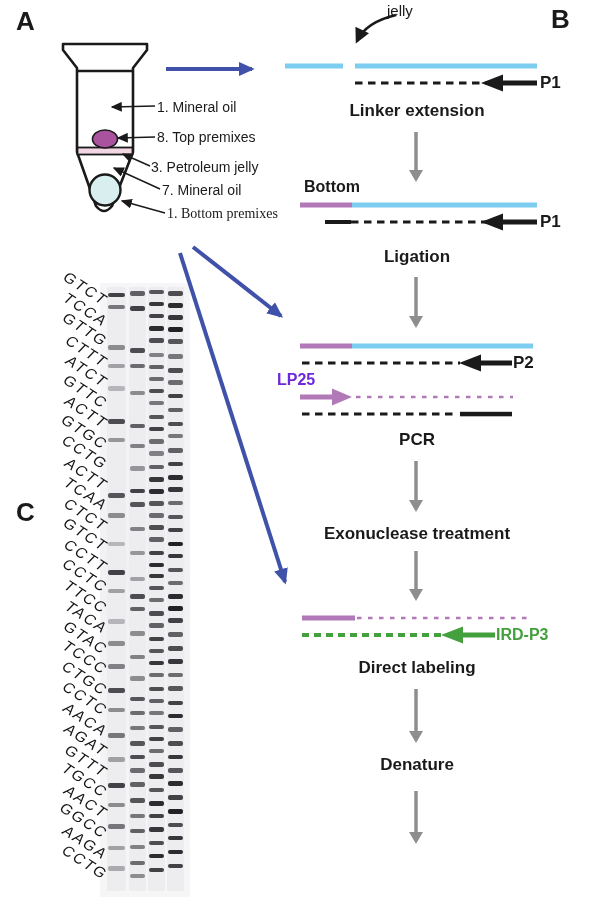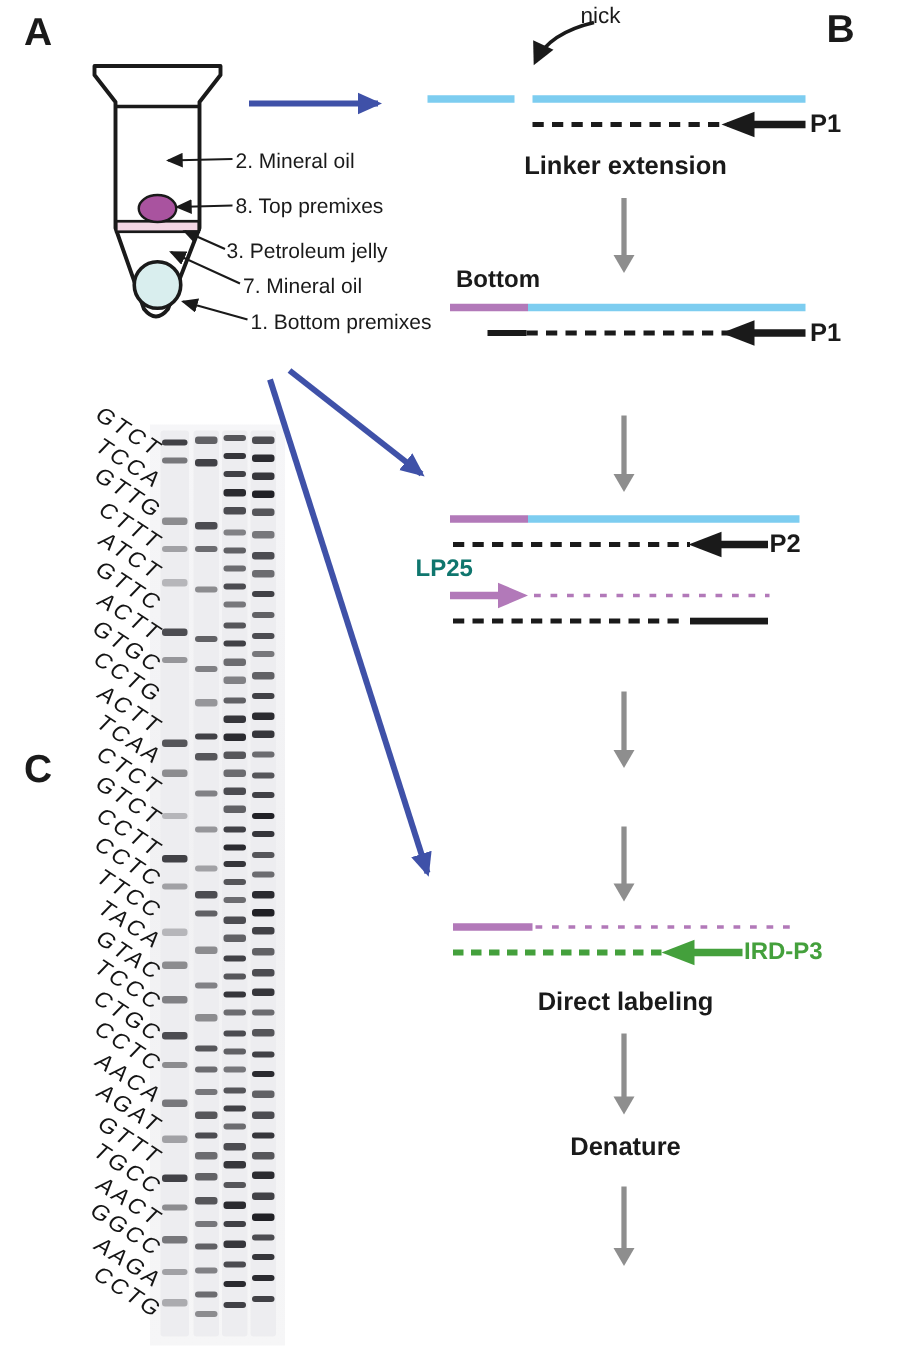--- a/index.html
+++ b/index.html
@@ -5,21 +5,21 @@
   html,body{margin:0;padding:0;}
   body{font-family:"Liberation Sans",sans-serif;background:#ffffff;}
   #figure{position:relative;width:600px;height:907px;background:#ffffff;overflow:hidden;}
   .abs{position:absolute;}
   .panel-label{font-size:26px;font-weight:bold;color:#1a1a1a;}
   .step-label{left:298px;width:238px;text-align:center;font-size:17px;font-weight:bold;color:#1a1a1a;}
   .small-label{font-size:14px;color:#1a1a1a;white-space:nowrap;}
   .primer-label{font-size:17px;font-weight:bold;color:#1a1a1a;}
   .nick-label{font-size:15px;color:#1a1a1a;}
   .linker-label{font-size:16px;font-weight:bold;color:#1a1a1a;}
-  .lp25-label{font-size:16px;font-weight:bold;color:#0f766e;}
+  .lp25-label{font-size:16px;font-weight:bold;color:#6d28d9;}
   .ird-label{font-size:16px;font-weight:bold;color:#44a03c;}
   .caption{font-size:20px;font-weight:bold;color:#1a1a1a;}
   svg{position:absolute;left:0;top:0;pointer-events:none;}
   #gel{left:100px;top:283px;width:90px;height:614px;
        background:linear-gradient(180deg,#f6f6f8 0%,#f1f1f3 50%,#f6f6f7 100%);}
   .lane{position:absolute;top:4px;bottom:6px;background:#ededf0;border-radius:2px;}
   .band{position:absolute;left:1px;right:1px;height:4.5px;margin-top:-2px;
         background:#17171c;border-radius:2px;filter:blur(0.5px);}
   #seq-labels .seq-label{position:absolute;left:28px;width:78px;height:18px;line-height:18px;
         text-align:right;font-style:italic;font-size:15px;letter-spacing:2px;color:#141414;
@@ -306,30 +306,33 @@
 
     <g>
       <line x1="302" y1="618" x2="355" y2="618" stroke="#b279b9" stroke-width="5"></line>
       <line x1="357" y1="618" x2="527" y2="618" stroke="#b279b9" stroke-width="2.4" stroke-dasharray="4.5,6.5"></line>
       <line x1="302" y1="635" x2="442" y2="635" stroke="#44a03c" stroke-width="4" stroke-dasharray="7,5"></line>
       <rect x="462" y="632.5" width="33" height="5" fill="#44a03c"></rect>
       <path d="M441,635 L463,626.5 L463,643.5 Z" fill="#44a03c"></path>
     </g>
   </svg>
 
-  <div class="abs small-label" style="left:157px;top:99px;">2. Mineral oil</div>
+  <div class="abs small-label" style="left:157px;top:99px;">1. Mineral oil</div>
   <div class="abs small-label" style="left:157px;top:129px;">8. Top premixes</div>
   <div class="abs small-label" style="left:151px;top:159px;">3. Petroleum jelly</div>
   <div class="abs small-label" style="left:162px;top:182px;">7. Mineral oil</div>
-  <div class="abs small-label" style="left:167px;top:206px;">1. Bottom premixes</div>
-
-  <div class="abs nick-label" style="left:387px;top:2px;">nick</div>
+  <div class="abs small-label" style="left:167px;top:206px;font-family:Liberation Serif, serif;">1. Bottom premixes</div>
+
+  <div class="abs nick-label" style="left:387px;top:2px;">jelly</div>
   <div class="abs primer-label" style="left:540px;top:73px;">P1</div>
   <div class="abs step-label" style="top:101px;">Linker extension</div>
   <div class="abs linker-label" style="left:304px;top:178px;">Bottom</div>
   <div class="abs primer-label" style="left:540px;top:212px;">P1</div>
+  <div class="abs step-label" style="top:247px;">Ligation</div>
   <div class="abs primer-label" style="left:513px;top:353px;">P2</div>
   <div class="abs lp25-label" style="left:277px;top:371px;">LP25</div>
+  <div class="abs step-label" style="top:430px;">PCR</div>
+  <div class="abs step-label" style="top:524px;">Exonuclease treatment</div>
   <div class="abs ird-label" style="left:496px;top:626px;">IRD-P3</div>
   <div class="abs step-label" style="top:755px;">Denature</div>
   <div class="abs step-label" style="top:658px;">Direct labeling</div>
 
 </div>
 
 </body></html>

